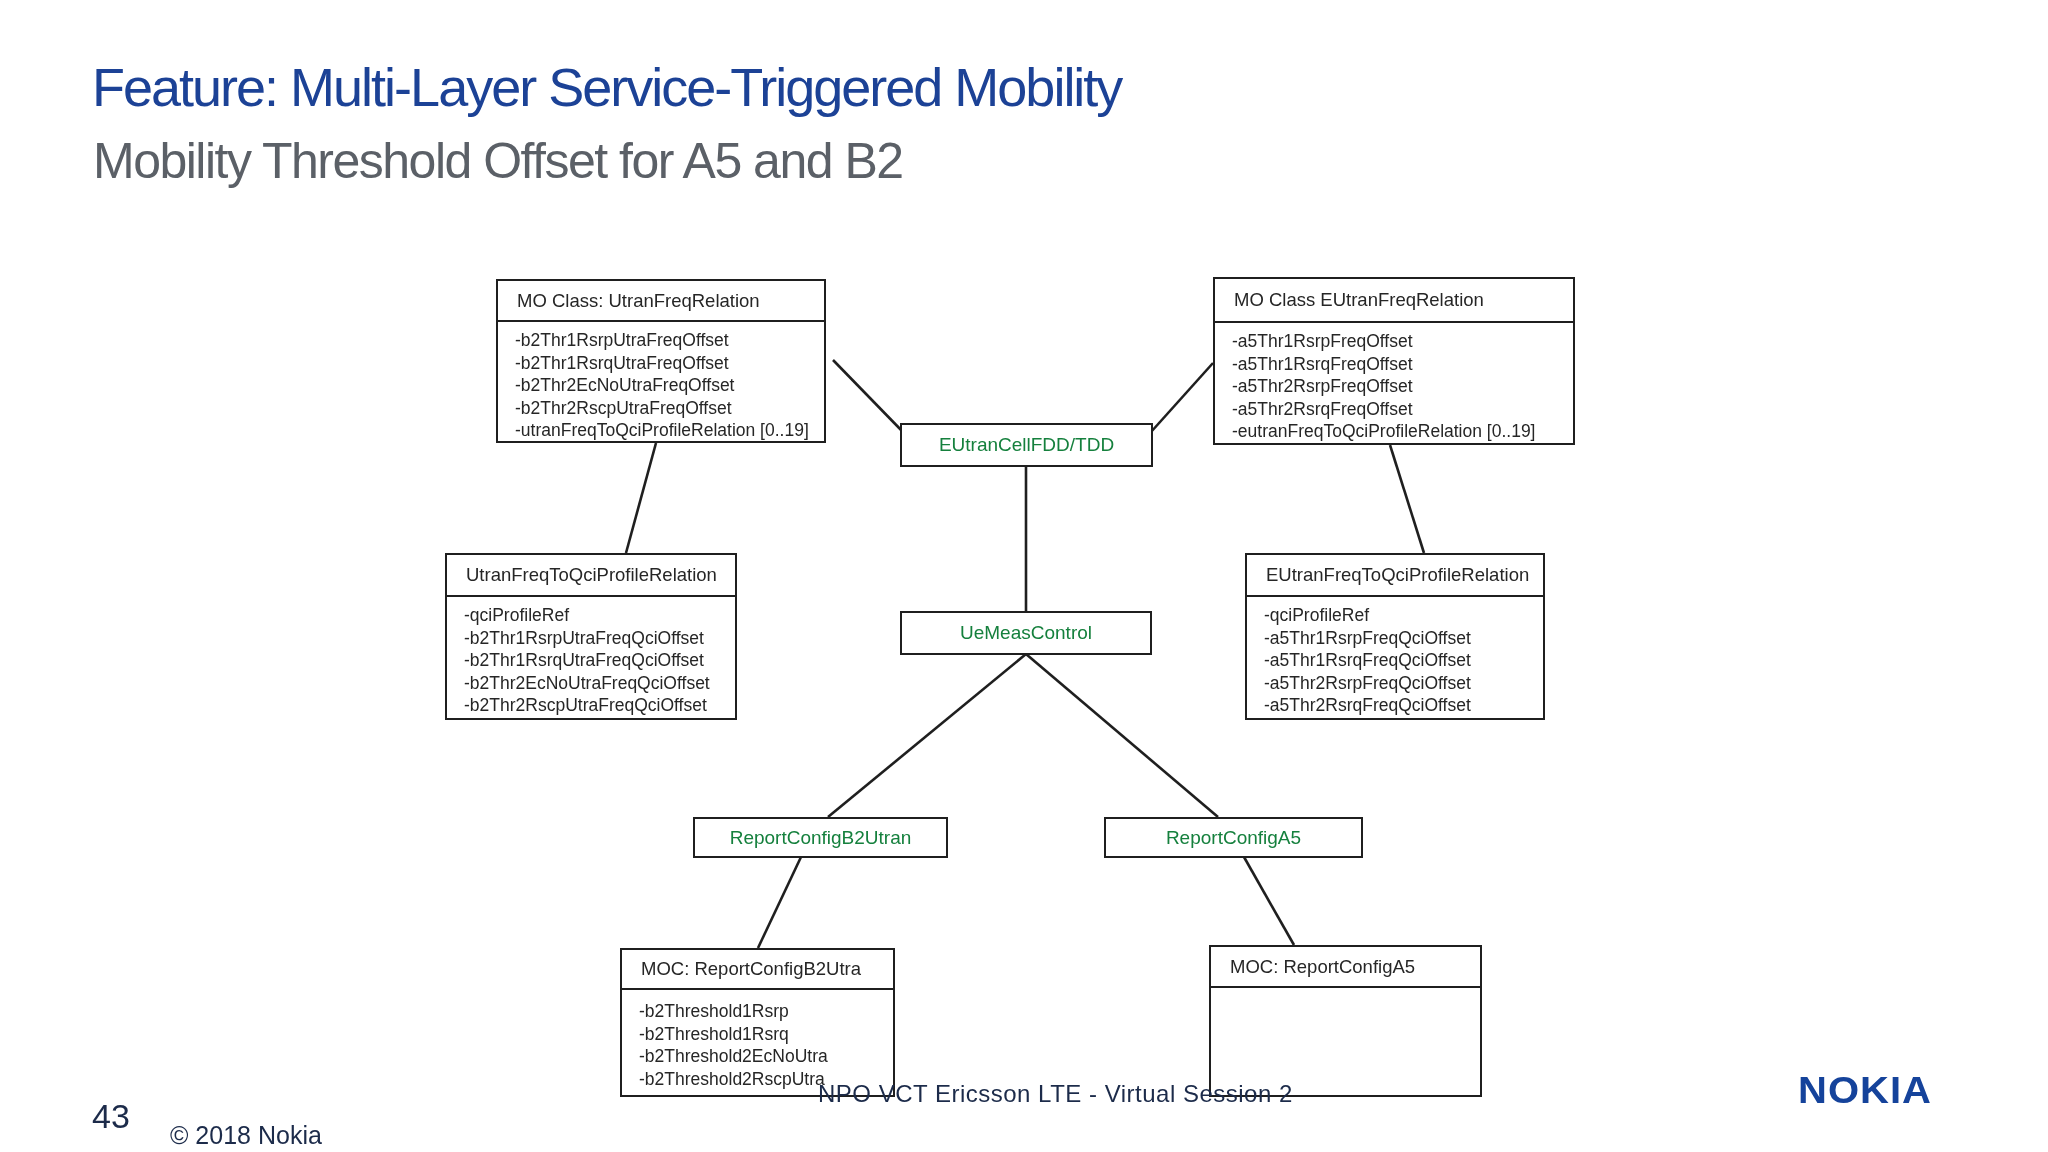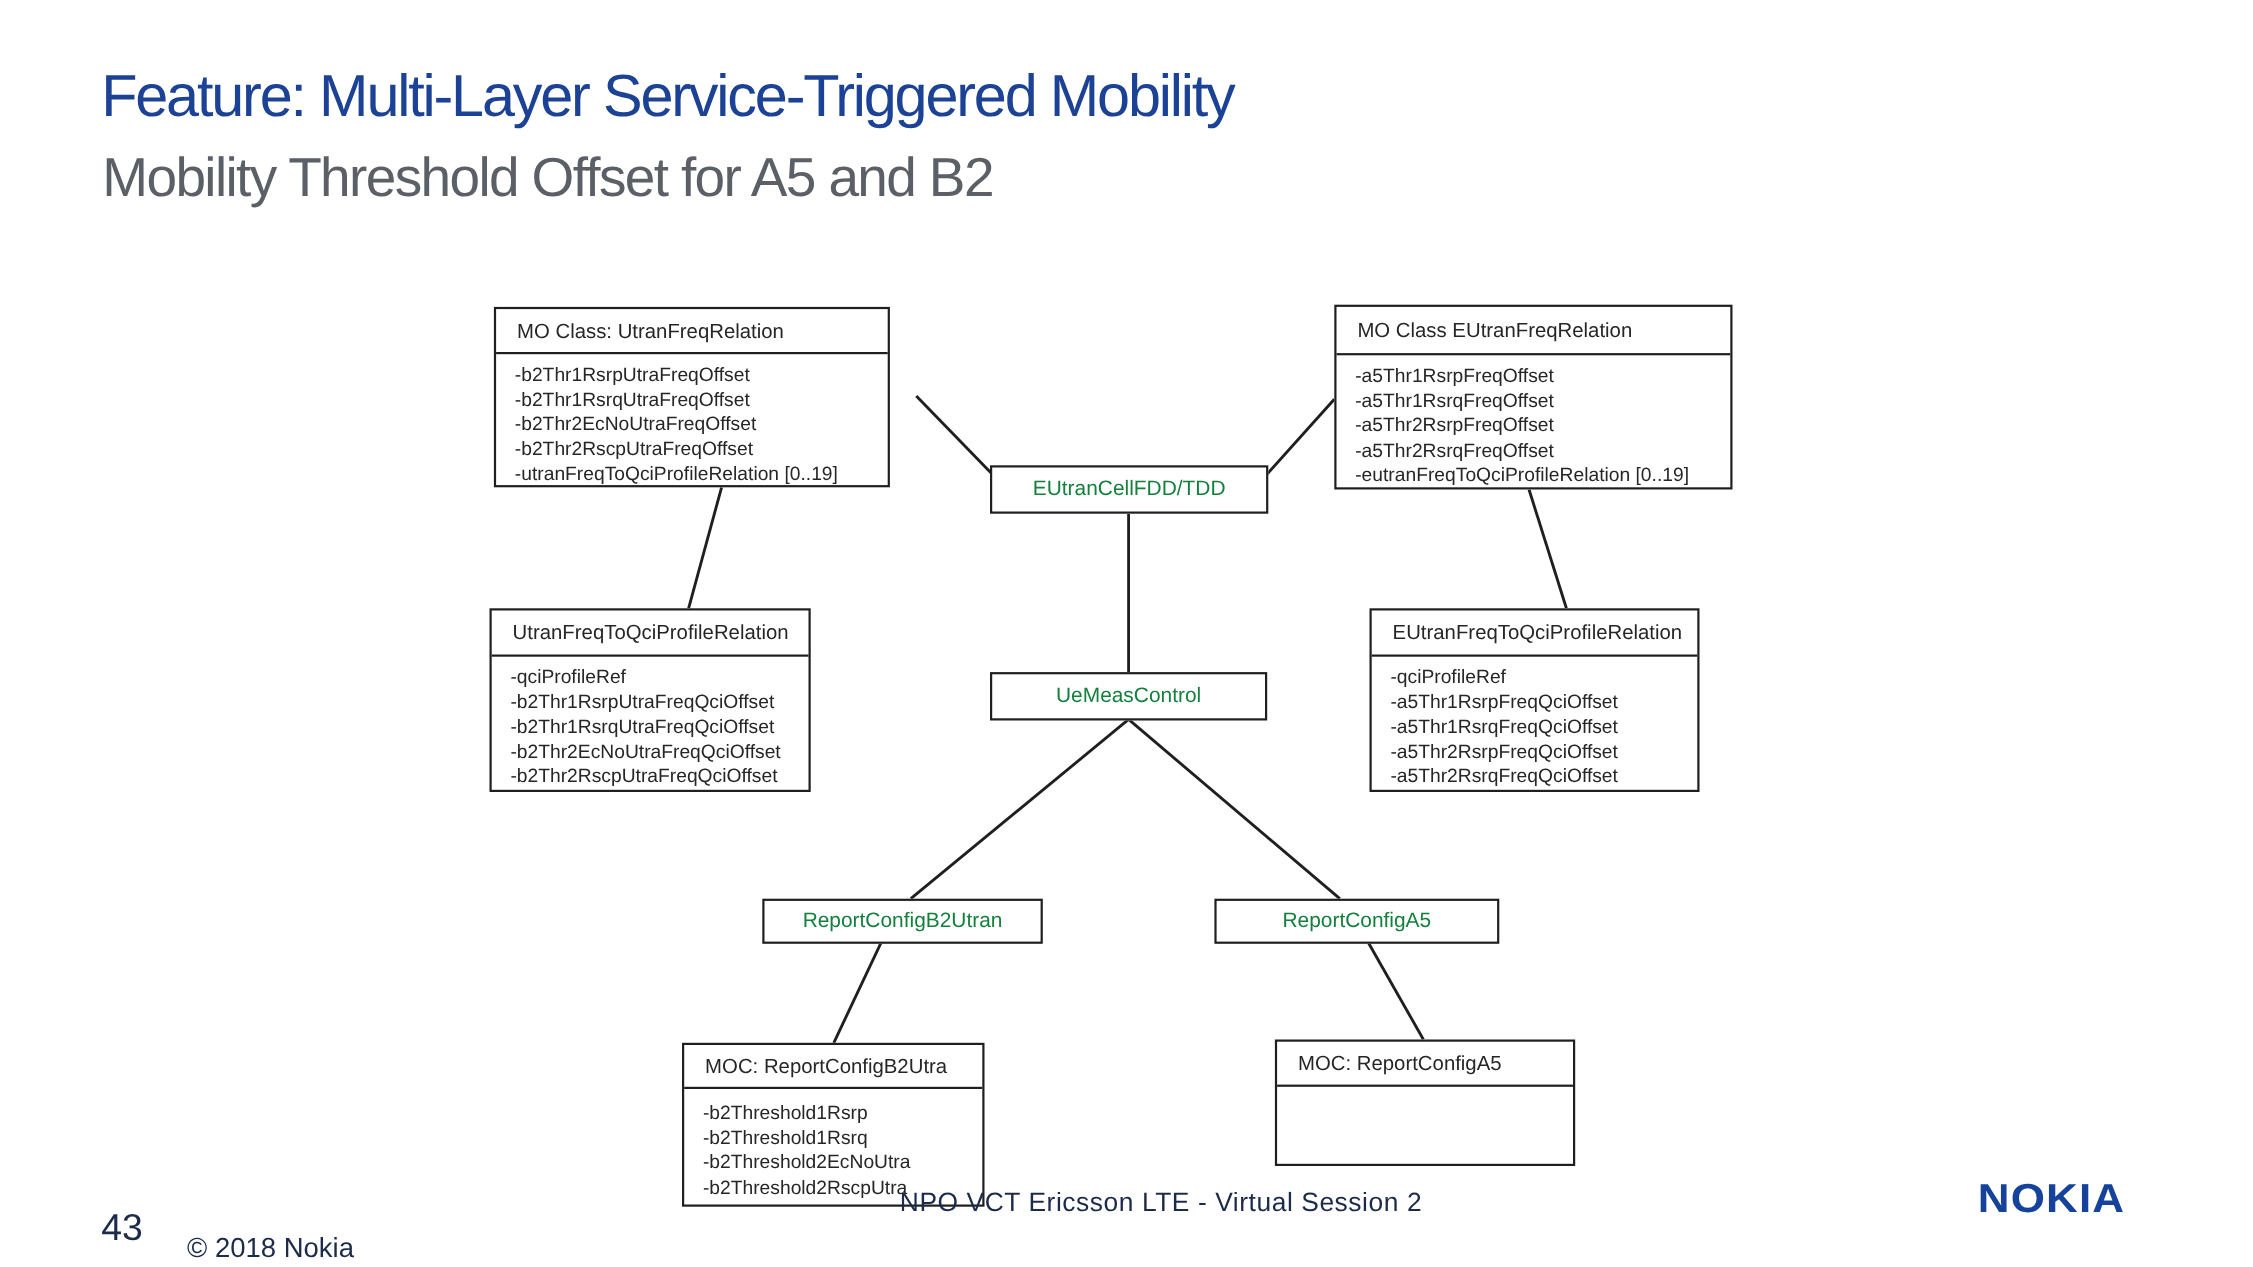--- a/index.html
+++ b/index.html
@@ -83,21 +83,21 @@
     <line x1="1213" y1="363" x2="1151" y2="432"></line>
     <line x1="656" y1="443" x2="626" y2="553"></line>
     <line x1="1390" y1="445" x2="1424" y2="553"></line>
     <line x1="1026" y1="467" x2="1026" y2="611"></line>
     <line x1="1026" y1="654" x2="828" y2="817"></line>
     <line x1="1026" y1="654" x2="1218" y2="817"></line>
     <line x1="801" y1="857" x2="758" y2="948"></line>
     <line x1="1244" y1="857" x2="1294" y2="945"></line>
   </svg>
 
-  <div class="cbox" style="left:449px;top:279px;width:360px;height:164px">
+  <div class="cbox" style="left:496px;top:279px;width:330px;height:164px">
     <div class="cbox-title" style="height:39px">MO Class: UtranFreqRelation</div>
     <div class="cbox-attrs">
       <div>-b2Thr1RsrpUtraFreqOffset</div>
       <div>-b2Thr1RsrqUtraFreqOffset</div>
       <div>-b2Thr2EcNoUtraFreqOffset</div>
       <div>-b2Thr2RscpUtraFreqOffset</div>
       <div>-utranFreqToQciProfileRelation [0..19]</div>
     </div>
   </div>
 
@@ -137,21 +137,21 @@
   <div class="cbox" style="left:620px;top:948px;width:275px;height:149px">
     <div class="cbox-title" style="height:38px">MOC: ReportConfigB2Utra</div>
     <div class="cbox-attrs" style="padding-top:10px">
       <div>-b2Threshold1Rsrp</div>
       <div>-b2Threshold1Rsrq</div>
       <div>-b2Threshold2EcNoUtra</div>
       <div>-b2Threshold2RscpUtra</div>
     </div>
   </div>
 
-  <div class="cbox" style="left:1159px;top:945px;width:273px;height:115px">
+  <div class="cbox" style="left:1209px;top:945px;width:273px;height:152px">
     <div class="cbox-title" style="height:39px">MOC: ReportConfigA5</div>
   </div>
 
   <div class="nbox" style="left:900px;top:423px;width:253px;height:44px">
     <span>EUtranCellFDD/TDD</span>
   </div>
   <div class="nbox" style="left:900px;top:611px;width:252px;height:44px">
     <span>UeMeasControl</span>
   </div>
   <div class="nbox" style="left:693px;top:817px;width:255px;height:41px">

